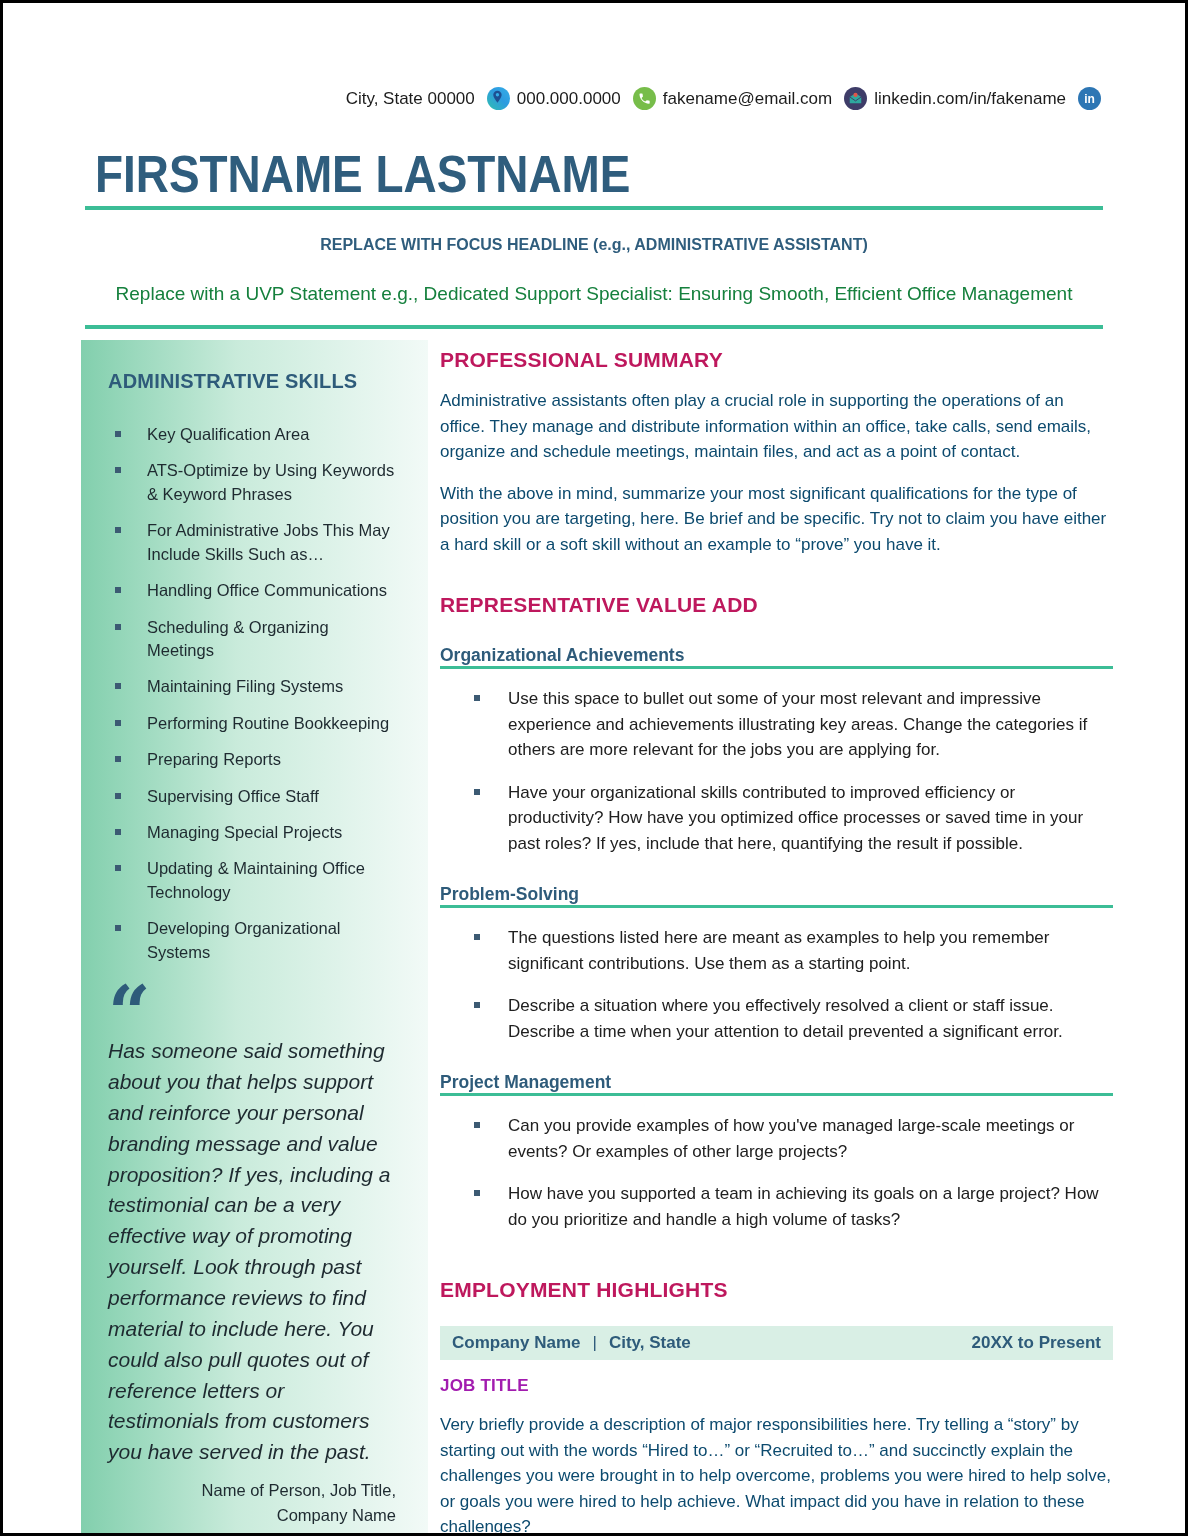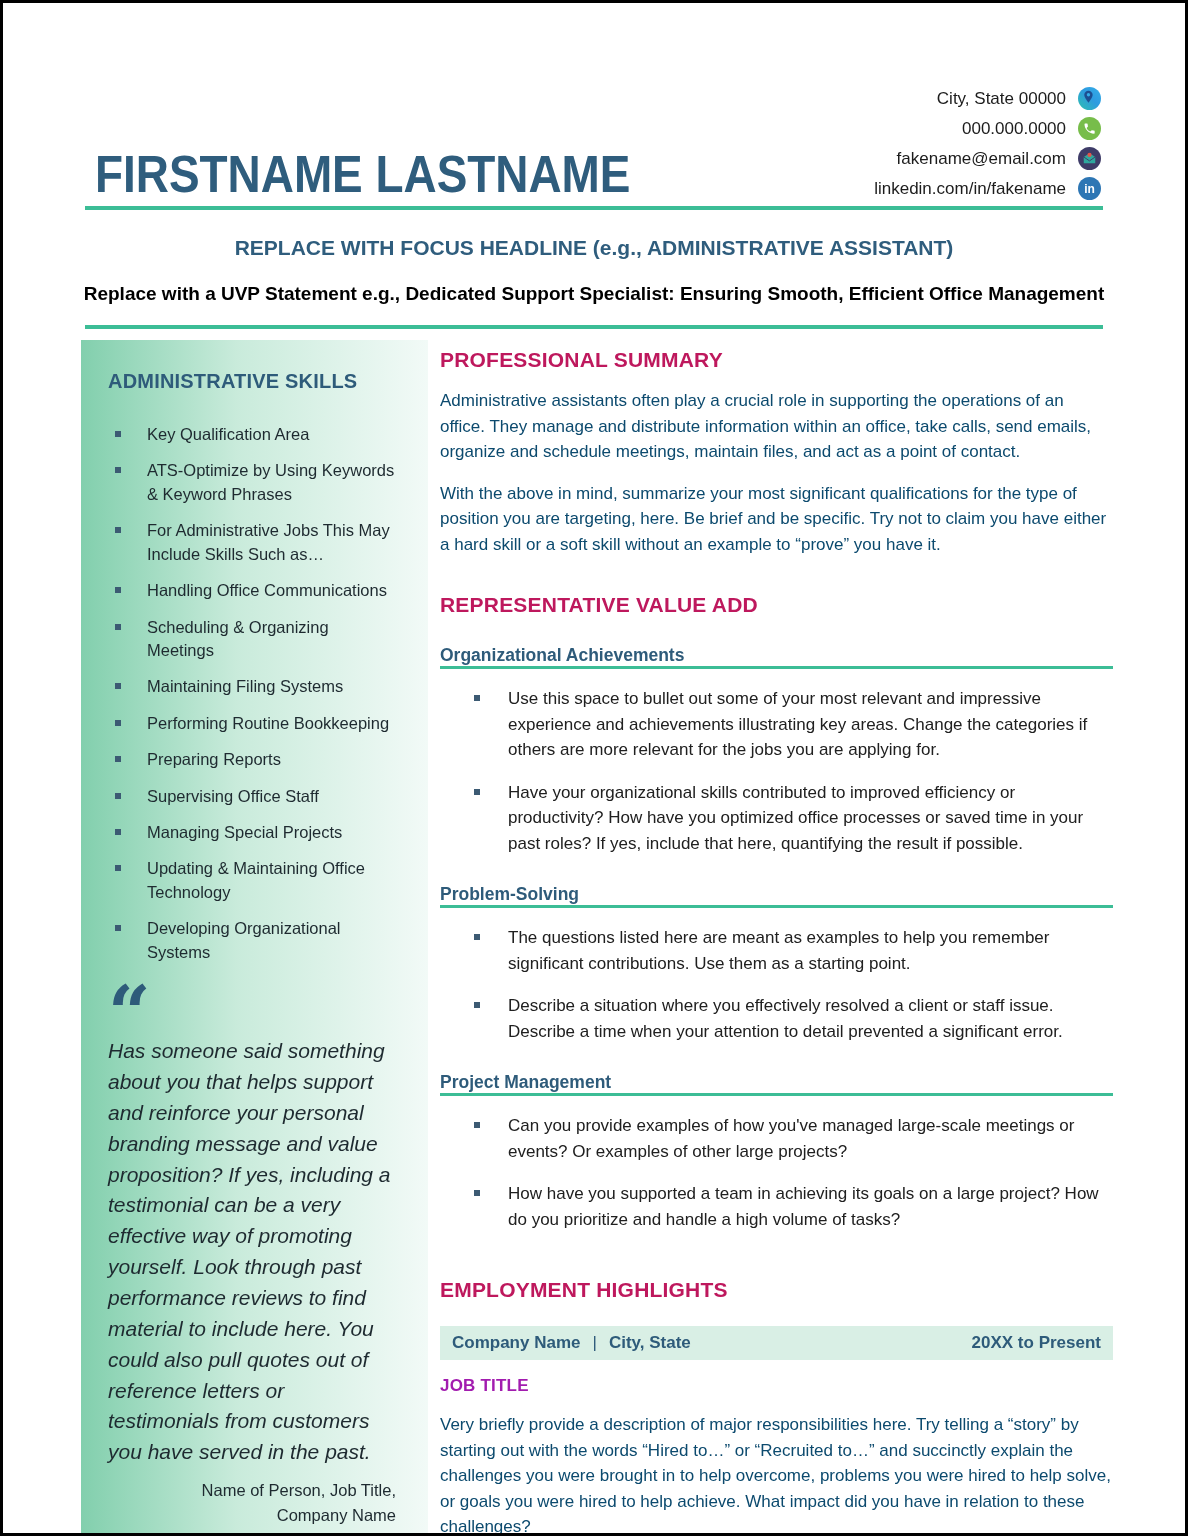--- a/index.html
+++ b/index.html
@@ -7,28 +7,28 @@
     width:1188px;height:1536px;position:relative;background:#fff;
     border:3px solid #000;box-sizing:border-box;overflow:hidden;
     font-family:"Liberation Sans",sans-serif;color:#212121;
   }
   
   .name{
     position:absolute;left:92px;top:108px;
     font-size:51px;font-weight:700;color:#2F5D7D;white-space:nowrap;
     transform:scaleX(0.9);transform-origin:left top;letter-spacing:0;
   }
-  .contact{position:absolute;right:84px;top:84px;display:flex;flex-direction:column;gap:7px;}
+  .contact{position:absolute;right:84px;top:84px;display:flex;flex-direction:row;gap:7px;}
   .contact-row{display:flex;align-items:center;justify-content:flex-end;gap:12px;font-size:17px;color:#1c1c1c;}
   .cicon{width:23px;height:23px;flex:0 0 auto;display:block;}
   .rule{position:absolute;left:82px;right:82px;height:4px;background:#3CBD96;}
   .rule-1{top:203px;}
   .rule-2{top:322px;}
-  .focus{position:absolute;left:0;right:0;top:233px;text-align:center;font-size:21px;font-weight:700;color:#2F5D7D;}
-  .uvp{position:absolute;left:0;right:0;top:280px;text-align:center;font-size:19px;font-weight:700;color:#000000;}
+  .focus{position:absolute;left:0;right:0;top:233px;text-align:center;font-size:16px;font-weight:700;color:#2F5D7D;}
+  .uvp{position:absolute;left:0;right:0;top:280px;text-align:center;font-size:19px;font-weight:400;color:#15803d;}
   
   .sidebar{
     position:absolute;left:78px;top:337px;width:347px;height:1249px;box-sizing:border-box;
     background:linear-gradient(90deg,#82CFAD 0%,#C9EBDB 45%,#F2FAF7 100%);
     padding:30px 32px 0 27px;
   }
   .sidebar h2{font-size:20px;font-weight:700;color:#2E5B7A;margin:0 0 30px 0;letter-spacing:.2px;}
   .skills{list-style:none;margin:0;padding:0;}
   .skills li{display:flex;margin-bottom:13px;font-size:16.5px;line-height:1.42;color:#1e2a30;}
   .sq{flex:0 0 auto;width:6px;height:6px;background:#3C5A73;}

